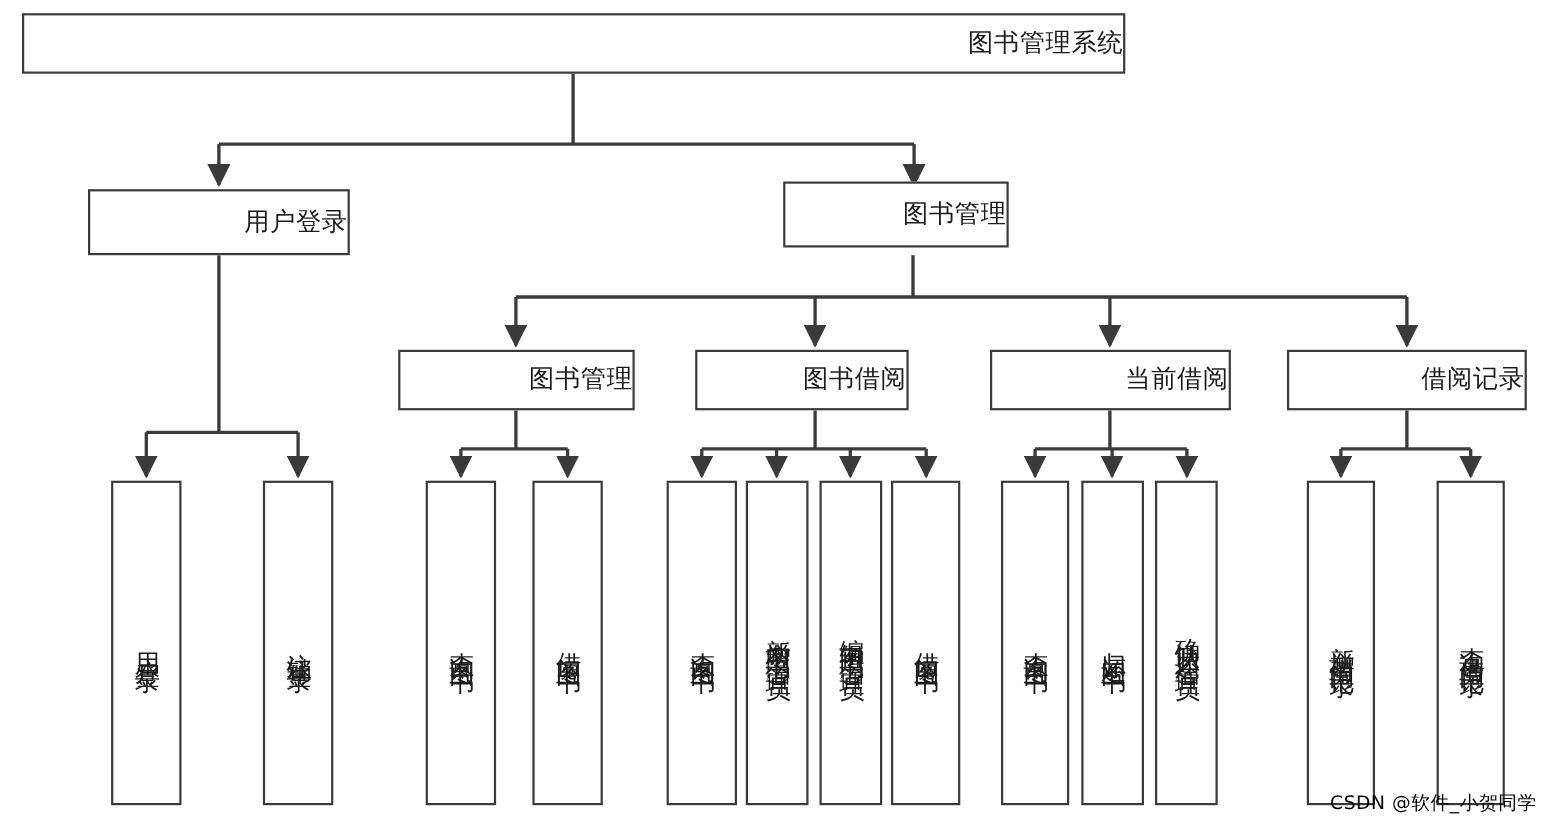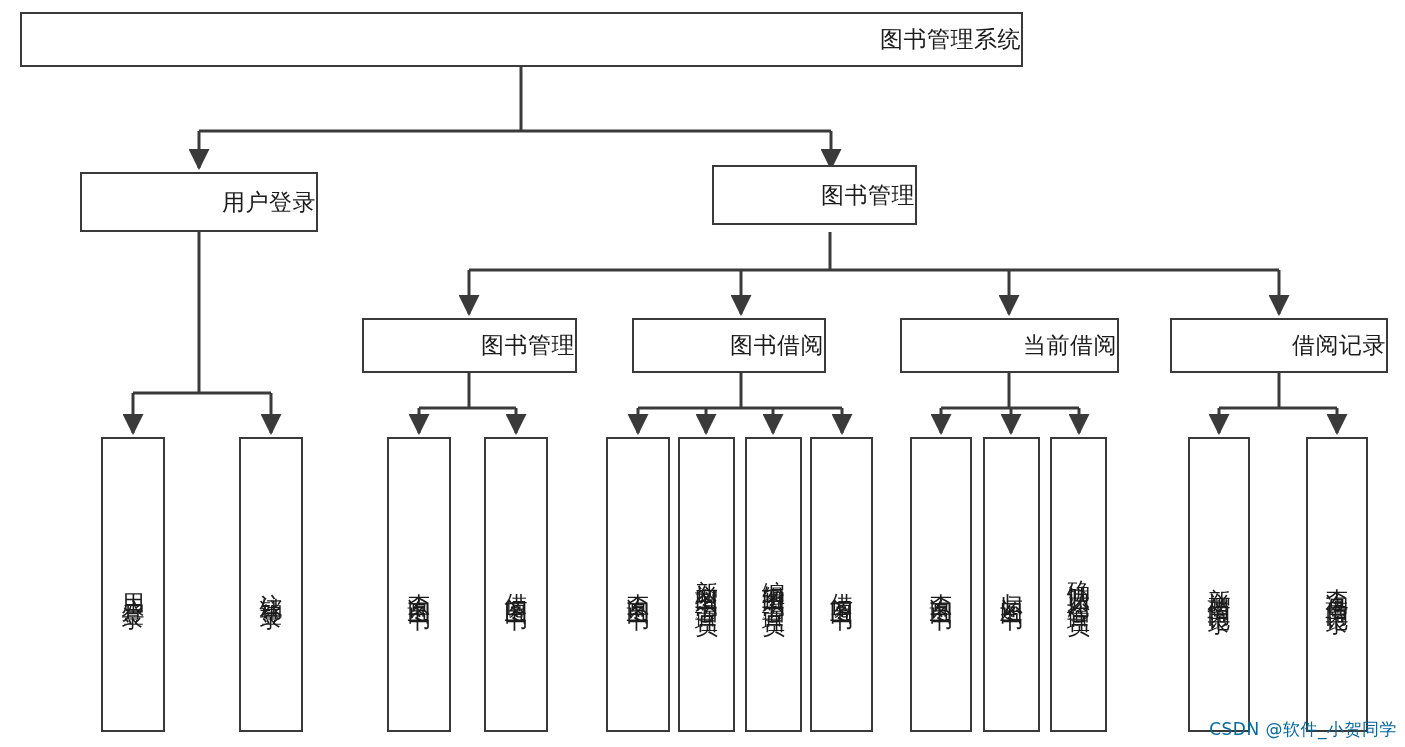--- a/index.html
+++ b/index.html
@@ -62,21 +62,21 @@
     line-height: 1;
     letter-spacing: 5px;
     white-space: nowrap;
     text-align: center;
   }
   .watermark {
     position: absolute;
     right: 8px;
     bottom: 6px;
     font-size: 17px;
-    color: #0369a1;
+    color: #000000;
     white-space: nowrap;
     letter-spacing: 0.5px;
   }
 </style>
 </head>
 <body>
 
 <div id="canvas">
 
   <svg class="edges" viewBox="0 0 1405 747" xmlns="http://www.w3.org/2000/svg">

